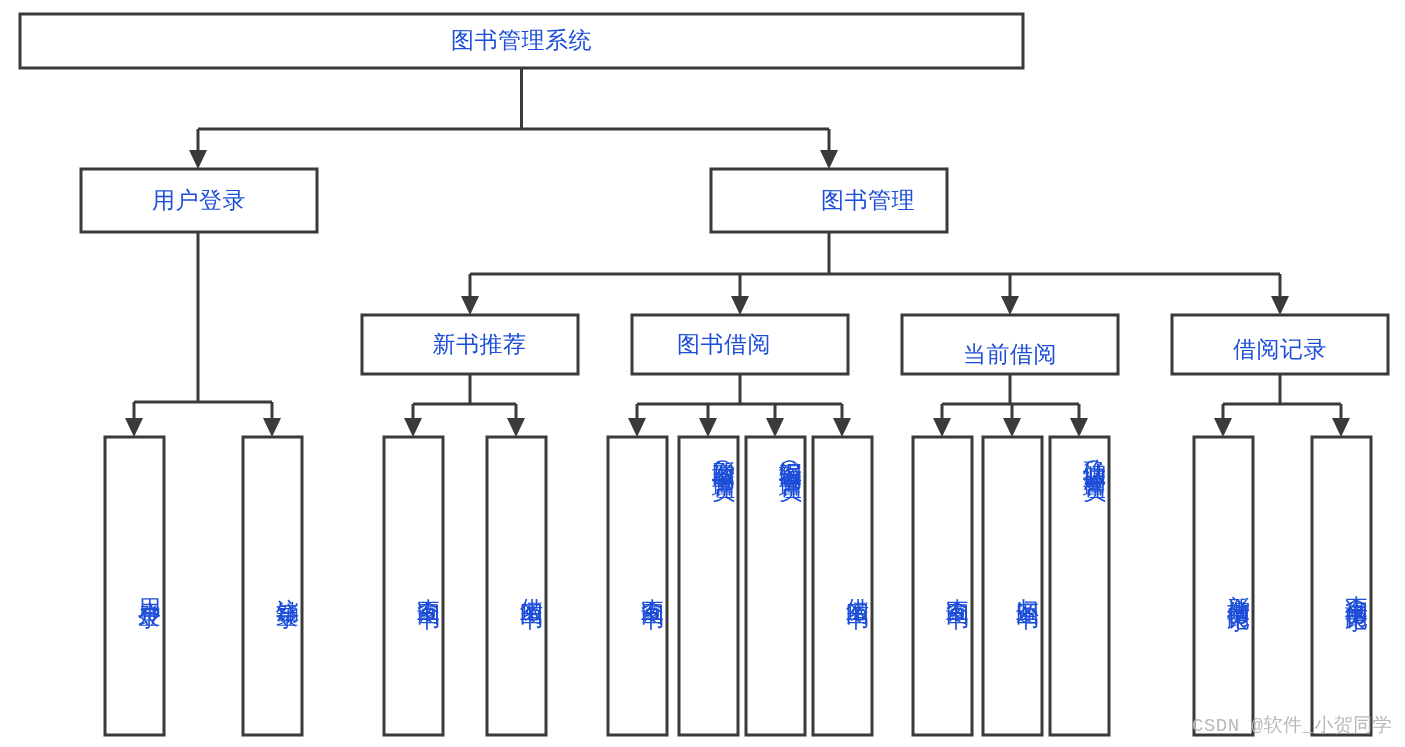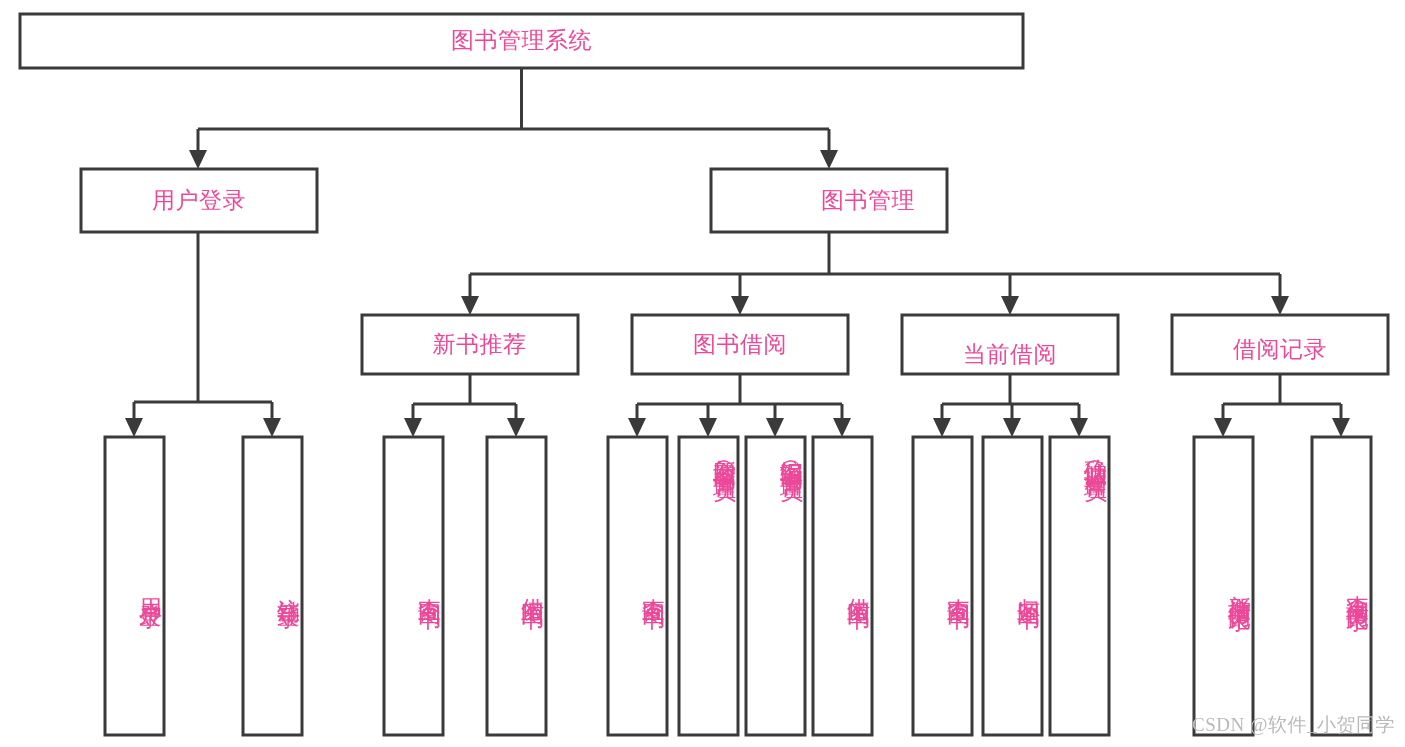--- a/index.html
+++ b/index.html
@@ -38,22 +38,22 @@
   }
   .arrow-head {
     fill: #3a3a3a;
     stroke: none;
   }
   .node-label {
     position: absolute;
     display: flex;
     align-items: center;
     justify-content: center;
-    color: #ec4899;
-    font-family: Liberation Serif, serif;
+    color: #1d4ed8;
+    font-family: Liberation Sans, sans-serif;
     pointer-events: none;
     box-sizing: border-box;
   }
   .node-label.horiz {
     font-size: 23px;
     letter-spacing: 0.5px;
     line-height: 1.1;
     white-space: nowrap;
   }
   .node-label.vert {
@@ -69,21 +69,21 @@
   .node-label.vert.topalign {
     justify-content: flex-start;
     padding-top: 4px;
   }
   .watermark {
     position: absolute;
     left: 1192px;
     top: 712px;
     font-size: 19px;
     color: #b9b9b9;
-    font-family: Liberation Serif, serif;
+    font-family: Liberation Mono, monospace;
     white-space: nowrap;
     letter-spacing: 0.5px;
   }
 </style>
 </head>
 <body>
 
 <div id="diagram-root">
 
   <svg class="flow" viewBox="0 0 1405 747">
@@ -165,21 +165,21 @@
         <rect x="1194" y="437" width="59" height="298" class="node-box"></rect>
         <rect x="1312" y="437" width="59" height="298" class="node-box"></rect>
       </g>
   </svg>
 
   <div id="labels-layer">
       <div class="node-label horiz" style="left: 20px; top: 14px; width: 1003px; height: 54px;">图书管理系统</div>
       <div class="node-label horiz" style="left: 81px; top: 169px; width: 236px; height: 63px;">用户登录</div>
       <div class="node-label horiz" style="left: 750px; top: 169px; width: 236px; height: 63px;">图书管理</div>
       <div class="node-label horiz" style="left: 362px; top: 315px; width: 216px; height: 59px; padding-left: 19px;">新书推荐</div>
-      <div class="node-label horiz" style="left: 632px; top: 315px; width: 216px; height: 59px;">图书借阅</div>
+      <div class="node-label horiz" style="left: 616px; top: 315px; width: 216px; height: 59px;">图书借阅</div>
       <div class="node-label horiz" style="left: 902px; top: 325px; width: 216px; height: 59px;">当前借阅</div>
       <div class="node-label horiz" style="left: 1172px; top: 315px; width: 216px; height: 70px;">借阅记录</div>
       <div class="node-label vert" style="left: 105px; top: 437px; width: 59px; height: 298px;">用户登录</div>
       <div class="node-label vert" style="left: 243px; top: 437px; width: 59px; height: 298px;">注销登录</div>
       <div class="node-label vert" style="left: 384px; top: 437px; width: 59px; height: 298px;">查询图书</div>
       <div class="node-label vert" style="left: 487px; top: 437px; width: 59px; height: 298px;">借阅图书</div>
       <div class="node-label vert" style="left: 608px; top: 437px; width: 59px; height: 298px;">查询图书</div>
       <div class="node-label vert topalign" style="left: 679px; top: 437px; width: 59px; height: 298px;">新增图书（管理员）</div>
       <div class="node-label vert topalign" style="left: 746px; top: 437px; width: 59px; height: 298px;">编辑图书（管理员）</div>
       <div class="node-label vert" style="left: 813px; top: 437px; width: 59px; height: 298px;">借阅图书</div>

